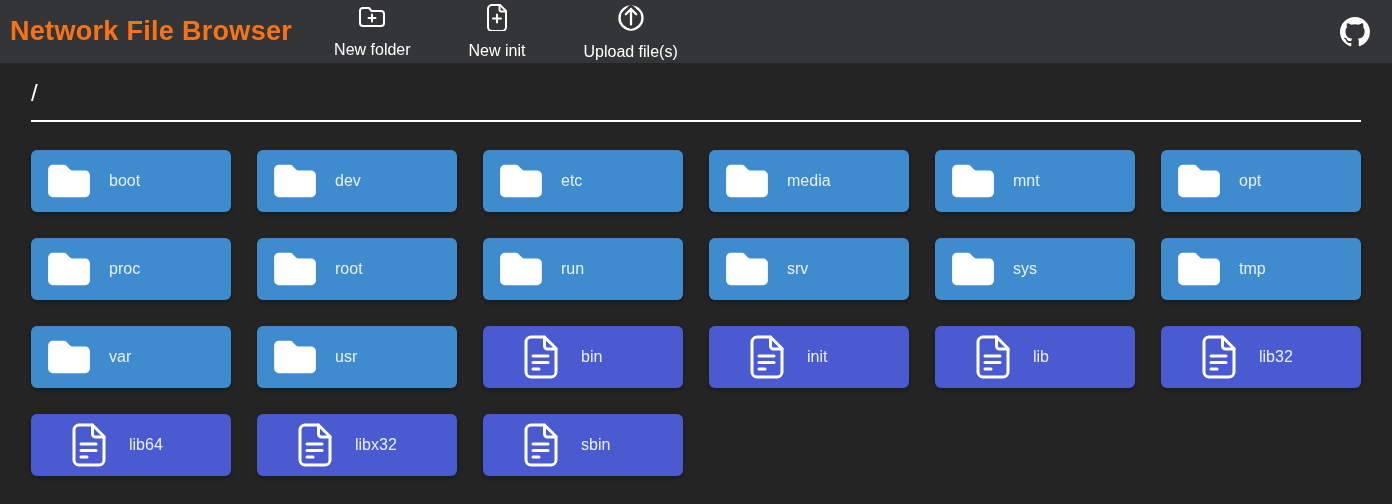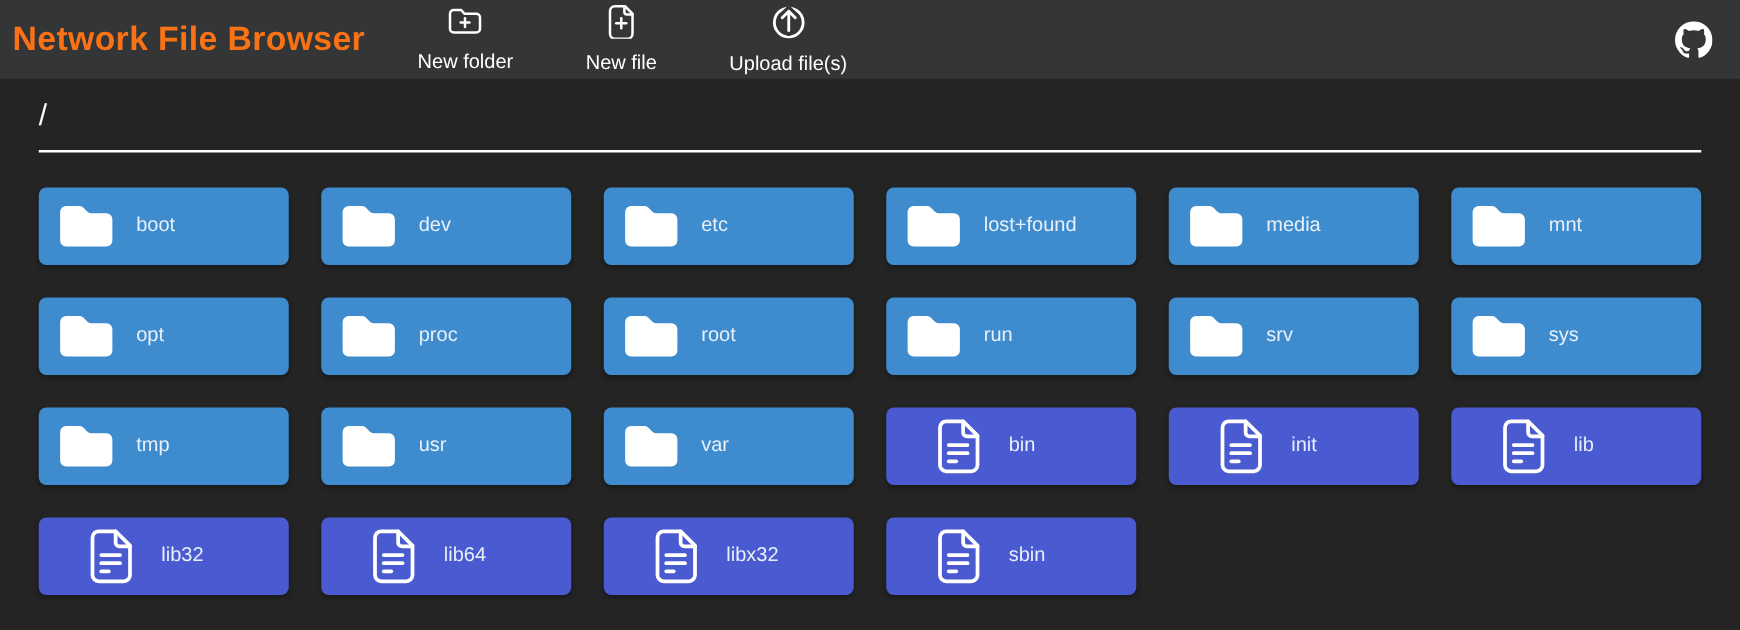--- a/index.html
+++ b/index.html
@@ -119,21 +119,21 @@
 
   <button class="hbtn">
     <span>
       <svg width="22" height="28" viewBox="0 0 22 28" fill="none" stroke="#ffffff" stroke-width="2" stroke-linecap="round" stroke-linejoin="round">
         <path d="M2 6 a4 4 0 0 1 4 -4 h8 l6 6 v16 a4 4 0 0 1 -4 4 H6 a4 4 0 0 1 -4 -4 Z"></path>
         <path d="M13.5 2 v4.5 a2 2 0 0 0 2 2 H20"></path>
         <line x1="11" y1="11.5" x2="11" y2="19.5"></line>
         <line x1="7" y1="15.5" x2="15" y2="15.5"></line>
       </svg>
     </span>
-    <span>New file</span>
+    <span>New init</span>
   </button>
 
   <button class="hbtn">
     <span>
       <svg width="30" height="30" viewBox="0 0 30 30" fill="none" stroke-linecap="round" stroke-linejoin="round">
         <circle cx="15" cy="16" r="11.5" stroke="#ffffff" stroke-width="2.3"></circle>
         <path d="M15 23 V7 M9.5 12.5 L15 7 L20.5 12.5" stroke="#343536" stroke-width="7.5"></path>
         <path d="M15 22.5 V7 M9.8 12.2 L15 7 L20.2 12.2" stroke="#ffffff" stroke-width="2.3"></path>
       </svg>
     </span>
@@ -172,28 +172,20 @@
   <div class="tile folder">
     <span class="icon">
   <svg width="46" height="38" viewBox="0 0 48 40" xmlns="http://www.w3.org/2000/svg">
     <path fill="#ffffff" d="M2 8 a5 5 0 0 1 5-5 h11.5 a4.5 4.5 0 0 1 3.2 1.35 l3.1 3.3 a4.5 4.5 0 0 0 3.2 1.35 H41 a5 5 0 0 1 5 5 V32 a5 5 0 0 1 -5 5 H7 a5 5 0 0 1 -5 -5 Z"></path>
   </svg>
 </span>
     <span class="label">etc</span>
   </div>
 
 
-  <div class="tile folder">
-    <span class="icon">
-  <svg width="46" height="38" viewBox="0 0 48 40" xmlns="http://www.w3.org/2000/svg">
-    <path fill="#ffffff" d="M2 8 a5 5 0 0 1 5-5 h11.5 a4.5 4.5 0 0 1 3.2 1.35 l3.1 3.3 a4.5 4.5 0 0 0 3.2 1.35 H41 a5 5 0 0 1 5 5 V32 a5 5 0 0 1 -5 5 H7 a5 5 0 0 1 -5 -5 Z"></path>
-  </svg>
-</span>
-    <span class="label">lost+found</span>
-  </div>
 
   <div class="tile folder">
     <span class="icon">
   <svg width="46" height="38" viewBox="0 0 48 40" xmlns="http://www.w3.org/2000/svg">
     <path fill="#ffffff" d="M2 8 a5 5 0 0 1 5-5 h11.5 a4.5 4.5 0 0 1 3.2 1.35 l3.1 3.3 a4.5 4.5 0 0 0 3.2 1.35 H41 a5 5 0 0 1 5 5 V32 a5 5 0 0 1 -5 5 H7 a5 5 0 0 1 -5 -5 Z"></path>
   </svg>
 </span>
     <span class="label">media</span>
   </div>
 
@@ -269,30 +261,30 @@
 </span>
     <span class="label">tmp</span>
   </div>
 
   <div class="tile folder">
     <span class="icon">
   <svg width="46" height="38" viewBox="0 0 48 40" xmlns="http://www.w3.org/2000/svg">
     <path fill="#ffffff" d="M2 8 a5 5 0 0 1 5-5 h11.5 a4.5 4.5 0 0 1 3.2 1.35 l3.1 3.3 a4.5 4.5 0 0 0 3.2 1.35 H41 a5 5 0 0 1 5 5 V32 a5 5 0 0 1 -5 5 H7 a5 5 0 0 1 -5 -5 Z"></path>
   </svg>
 </span>
+    <span class="label">var</span>
+  </div>
+
+  <div class="tile folder">
+    <span class="icon">
+  <svg width="46" height="38" viewBox="0 0 48 40" xmlns="http://www.w3.org/2000/svg">
+    <path fill="#ffffff" d="M2 8 a5 5 0 0 1 5-5 h11.5 a4.5 4.5 0 0 1 3.2 1.35 l3.1 3.3 a4.5 4.5 0 0 0 3.2 1.35 H41 a5 5 0 0 1 5 5 V32 a5 5 0 0 1 -5 5 H7 a5 5 0 0 1 -5 -5 Z"></path>
+  </svg>
+</span>
     <span class="label">usr</span>
-  </div>
-
-  <div class="tile folder">
-    <span class="icon">
-  <svg width="46" height="38" viewBox="0 0 48 40" xmlns="http://www.w3.org/2000/svg">
-    <path fill="#ffffff" d="M2 8 a5 5 0 0 1 5-5 h11.5 a4.5 4.5 0 0 1 3.2 1.35 l3.1 3.3 a4.5 4.5 0 0 0 3.2 1.35 H41 a5 5 0 0 1 5 5 V32 a5 5 0 0 1 -5 5 H7 a5 5 0 0 1 -5 -5 Z"></path>
-  </svg>
-</span>
-    <span class="label">var</span>
   </div>
 
   <div class="tile file">
     <span class="icon">
   <svg width="36" height="46" viewBox="0 0 36 46" xmlns="http://www.w3.org/2000/svg" fill="none" stroke="#ffffff" stroke-width="3" stroke-linecap="round" stroke-linejoin="round">
     <path d="M3 8 a5 5 0 0 1 5 -5 h13.5 L33 14.5 V38 a5 5 0 0 1 -5 5 H8 a5 5 0 0 1 -5 -5 Z"></path>
     <path d="M21.5 3 v9 a3 3 0 0 0 3 3 H33"></path>
     <line x1="10" y1="22" x2="25" y2="22"></line>
     <line x1="10" y1="28.5" x2="25" y2="28.5"></line>
     <line x1="10" y1="35" x2="16" y2="35"></line>

